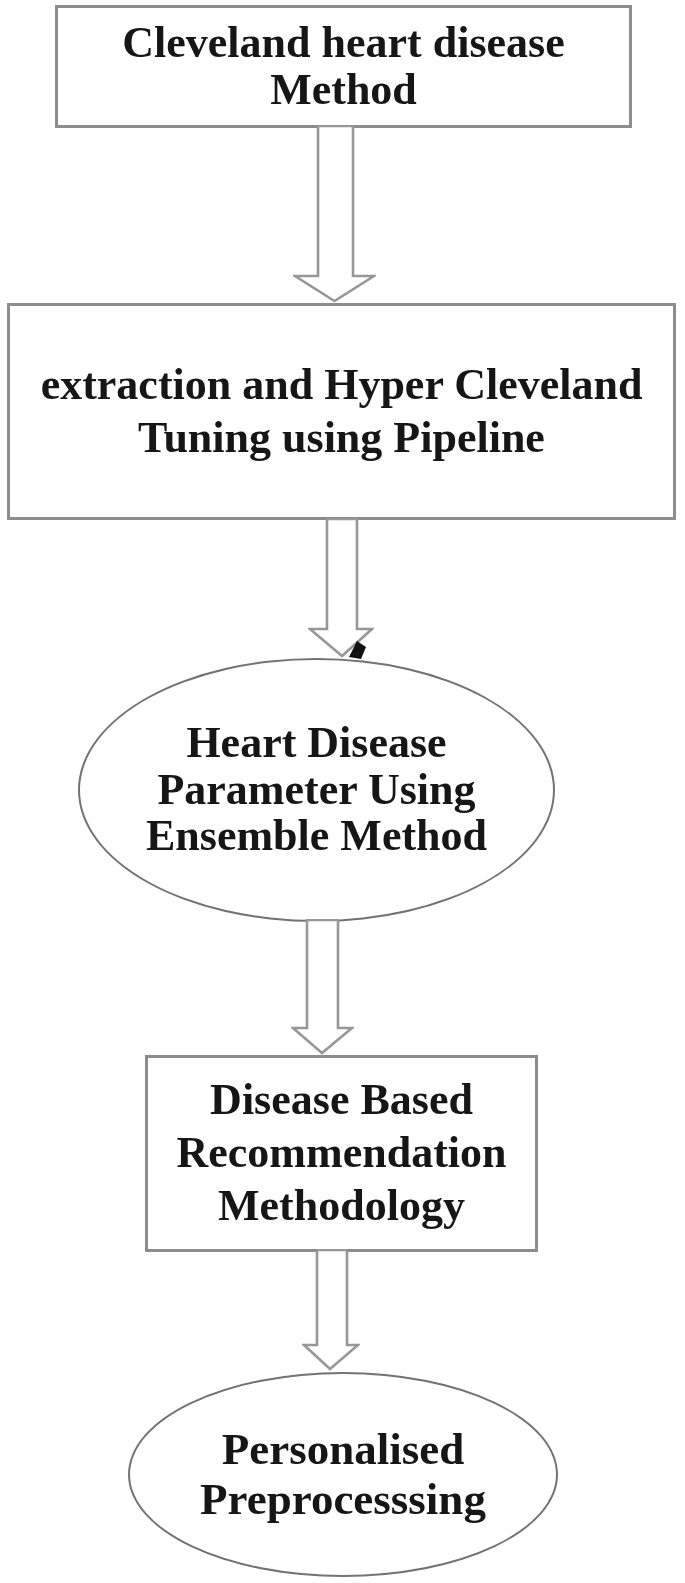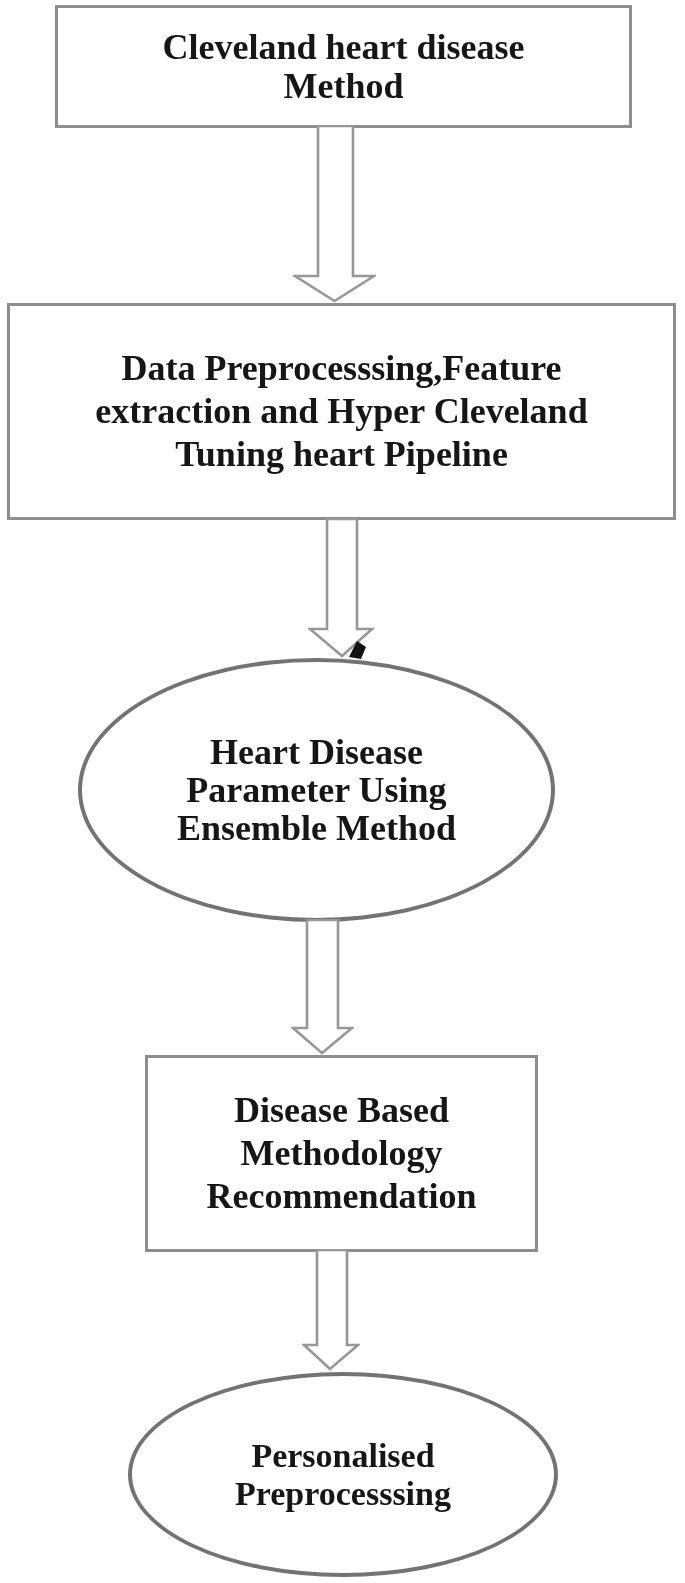--- a/index.html
+++ b/index.html
@@ -19,39 +19,39 @@
   .node {
     position: absolute;
     box-sizing: border-box;
     display: flex;
     flex-direction: column;
     align-items: center;
     justify-content: center;
     text-align: center;
     color: #161616;
     font-weight: bold;
-    font-size: 36px;
+    font-size: 44px;
     line-height: 1.06;
     background: #ffffff;
   }
   .rect {
     border: 3px solid #8d8d8d;
   }
   .ellipse {
-    border: 4px solid #737373;
+    border: 2px solid #737373;
     border-radius: 50%;
     text-align: center;
   }
   .tline { display: block; white-space: nowrap; }
 
   .node-dataset        { left: 55px;  top: 5px;    width: 577px; height: 123px; }
   .node-preprocessing  { left: 7px;   top: 303px;  width: 669px; height: 217px; line-height: 1.2; }
   .node-prediction     { left: 78px;  top: 658px;  width: 477px; height: 264px; }
   .node-recommendation { left: 145px; top: 1055px; width: 393px; height: 197px; line-height: 1.2; }
-  .node-output         { left: 128px; top: 1372px; width: 430px; height: 205px; font-size: 34px; line-height: 1.1; }
+  .node-output         { left: 128px; top: 1372px; width: 430px; height: 205px; font-size: 45px; line-height: 1.1; }
 
   .arrow { position: absolute; }
   .arrow polygon.body {
     fill: #ffffff;
     stroke: #979797;
     stroke-width: 2.6;
     stroke-linejoin: miter;
   }
   .arrow polygon.ink {
     fill: #121212;
@@ -70,44 +70,43 @@
   <div class="node rect node-dataset">
     <span class="tline">Cleveland heart disease</span>
     <span class="tline">Method</span>
   </div>
 
   <svg class="arrow arrow1" viewBox="0 0 83 178" xmlns="http://www.w3.org/2000/svg" aria-hidden="true">
     <polygon class="body" points="25,1 25,151 2,151 41.5,176 81,151 60,151 60,1"></polygon>
   </svg>
 
   <div class="node rect node-preprocessing">
-    <span class="tline">Data Preprocesssing,Feature</span>
     <span class="tline">extraction and Hyper Cleveland</span>
-    <span class="tline">Tuning heart Pipeline</span>
+    <span class="tline">Tuning using Pipeline</span>
   </div>
 
   <svg class="arrow arrow2" viewBox="0 0 66 141" xmlns="http://www.w3.org/2000/svg" aria-hidden="true">
     <polygon class="body" points="19,1 19,111 2,111 34,138 64,111 49,111 49,1"></polygon>
     <polygon class="ink" points="41,139 49,123 58,129 53,141"></polygon>
   </svg>
 
   <div class="node ellipse node-prediction">
     <span class="tline">Heart Disease</span>
     <span class="tline">Parameter Using</span>
     <span class="tline">Ensemble Method</span>
   </div>
 
   <svg class="arrow arrow3" viewBox="0 0 63 136" xmlns="http://www.w3.org/2000/svg" aria-hidden="true">
     <polygon class="body" points="16,1 16,109 2,109 31,134 61,109 47,109 47,1"></polygon>
   </svg>
 
   <div class="node rect node-recommendation">
     <span class="tline">Disease Based</span>
+    <span class="tline">Recommendation</span>
     <span class="tline">Methodology</span>
-    <span class="tline">Recommendation</span>
   </div>
 
   <svg class="arrow arrow4" viewBox="0 0 58 122" xmlns="http://www.w3.org/2000/svg" aria-hidden="true">
     <polygon class="body" points="15,1 15,96 2,96 28,120 56,96 45,96 45,1"></polygon>
   </svg>
 
   <div class="node ellipse node-output">
     <span class="tline">Personalised</span>
     <span class="tline">Preprocesssing</span>
   </div>

